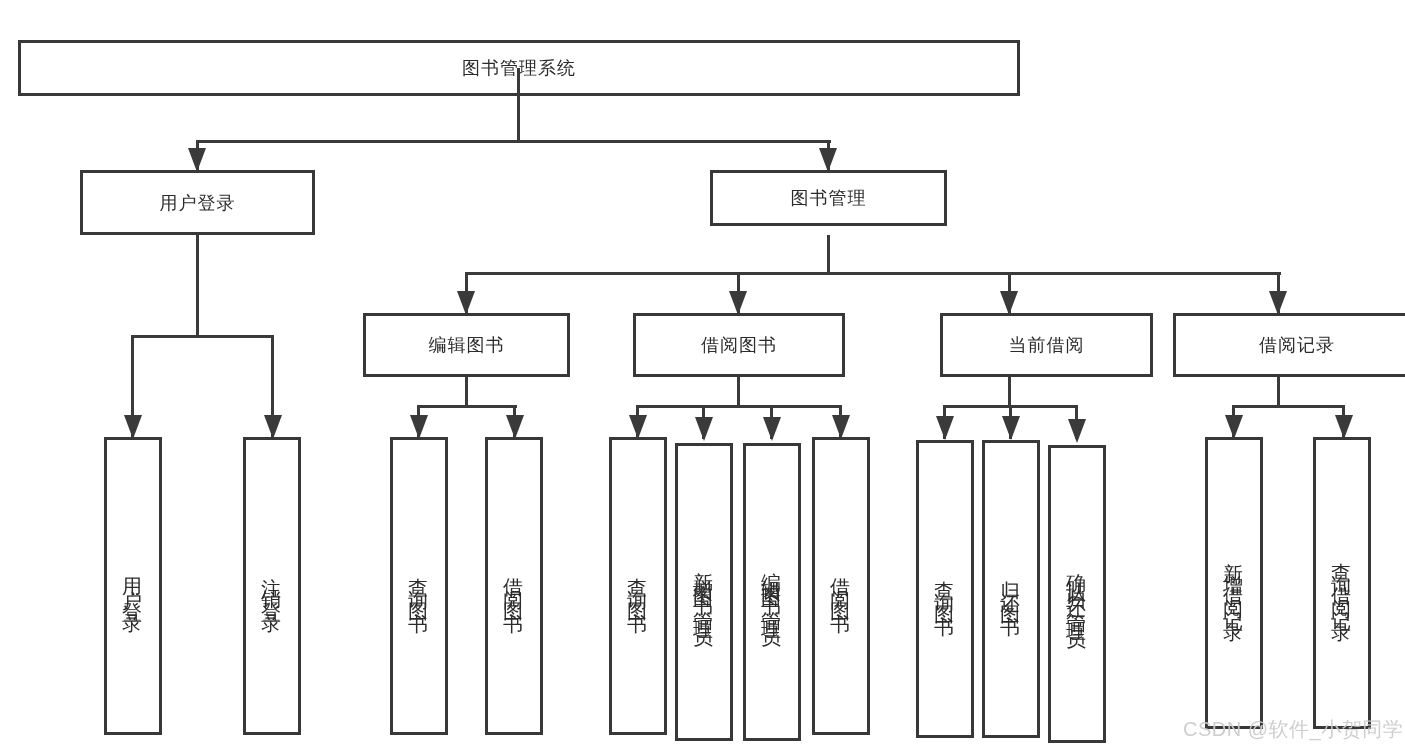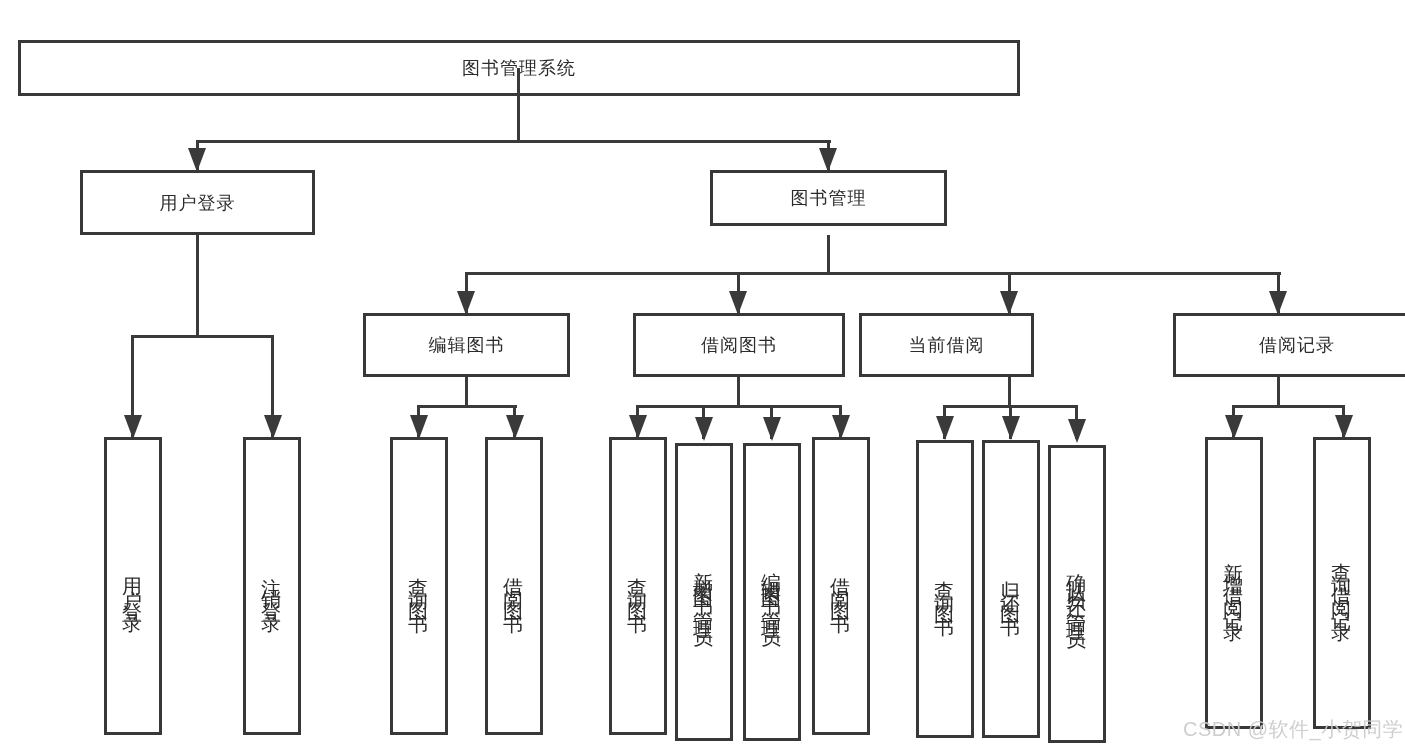--- a/index.html
+++ b/index.html
@@ -104,21 +104,21 @@
   <div class="ar" style="left:729px; top:291px;"></div>
   <div class="ar" style="left:1000px; top:291px;"></div>
   <div class="ar" style="left:1269px; top:291px;"></div>
 
   <div class="hbox" style="left:363px; top:313px; width:207px; height:64px;">
     <span>编辑图书</span>
   </div>
   <div class="hbox" style="left:633px; top:313px; width:212px; height:64px;">
     <span>借阅图书</span>
   </div>
-  <div class="hbox" style="left:859px; top:313px; width:175px; height:64px;">
+  <div class="hbox" style="left:940px; top:313px; width:213px; height:64px;">
     <span>当前借阅</span>
   </div>
   <div class="hbox" style="left:1173px; top:313px; width:248px; height:64px;">
     <span>借阅记录</span>
   </div>
 
   <div class="vl" style="left:465px; top:377px; height:31px;"></div>
   <div class="hl" style="left:418px; top:405px; width:99px;"></div>
   <div class="vl" style="left:417px; top:405px; height:34px;"></div>
   <div class="vl" style="left:513px; top:405px; height:34px;"></div>

